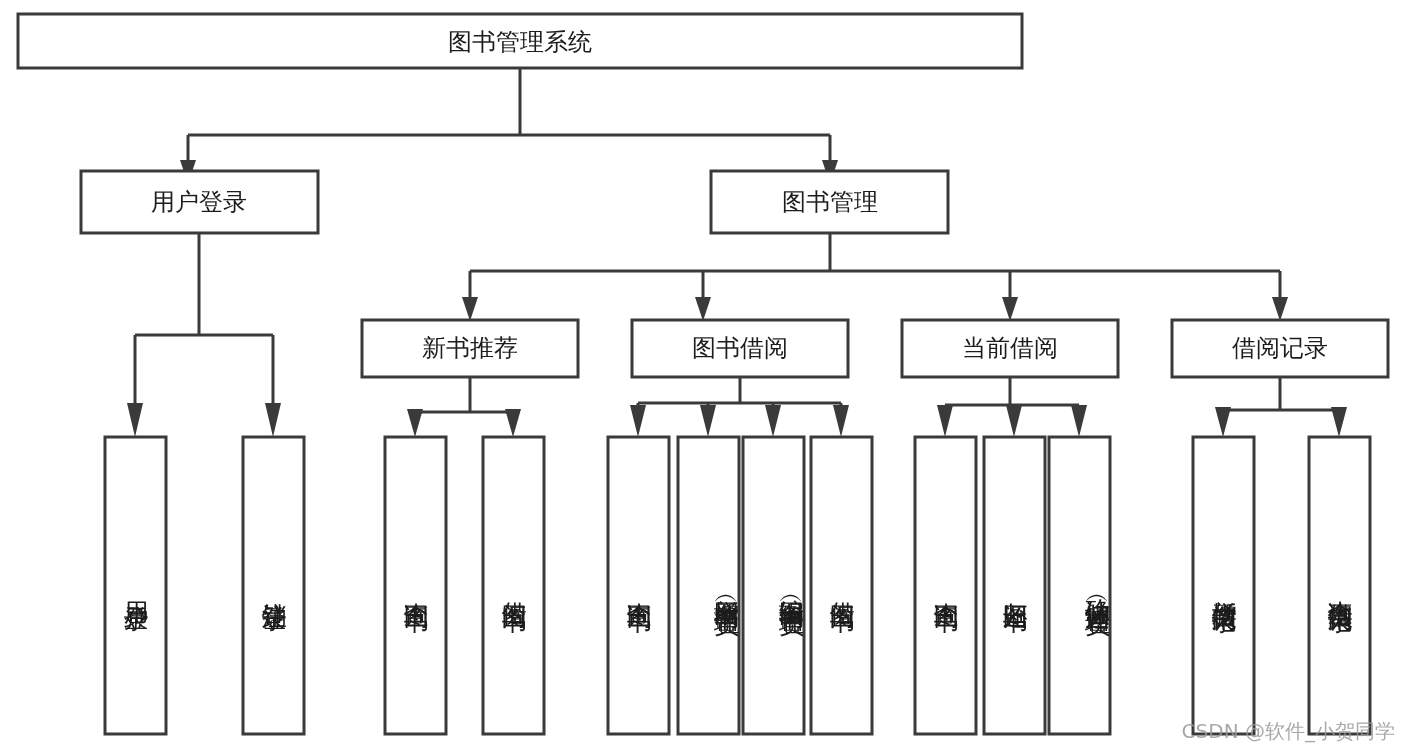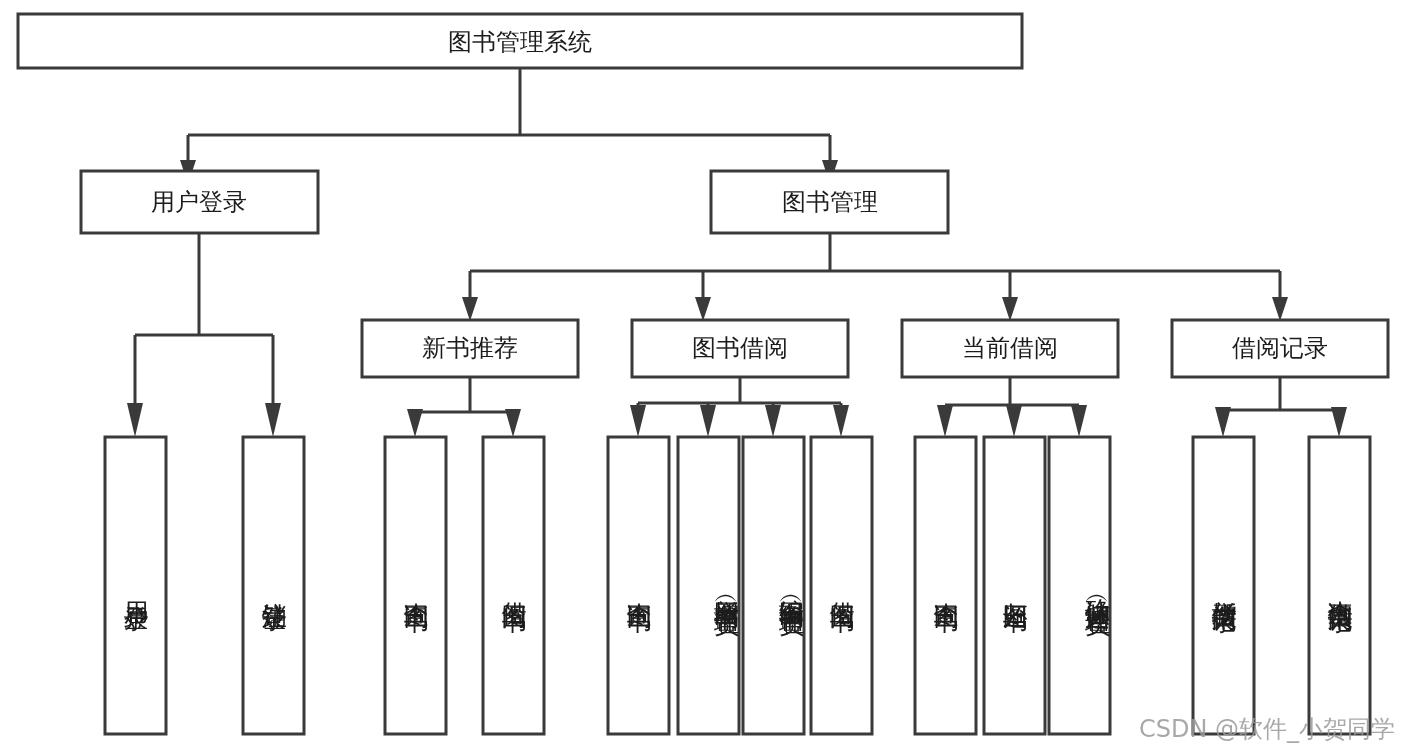--- a/index.html
+++ b/index.html
@@ -62,21 +62,21 @@
     pointer-events: none;
   }
   .leaf-label.centered {
     align-items: center;
   }
   .watermark {
     position: absolute;
     right: 10px;
     bottom: 2px;
     font-family: "DejaVu Sans", "Liberation Sans", sans-serif;
-    font-size: 24px;
+    font-size: 20px;
     color: #9a9a9a;
     opacity: 0.85;
     white-space: nowrap;
   }
 </style>
 </head>
 <body>
 
 <div id="stage">
 

